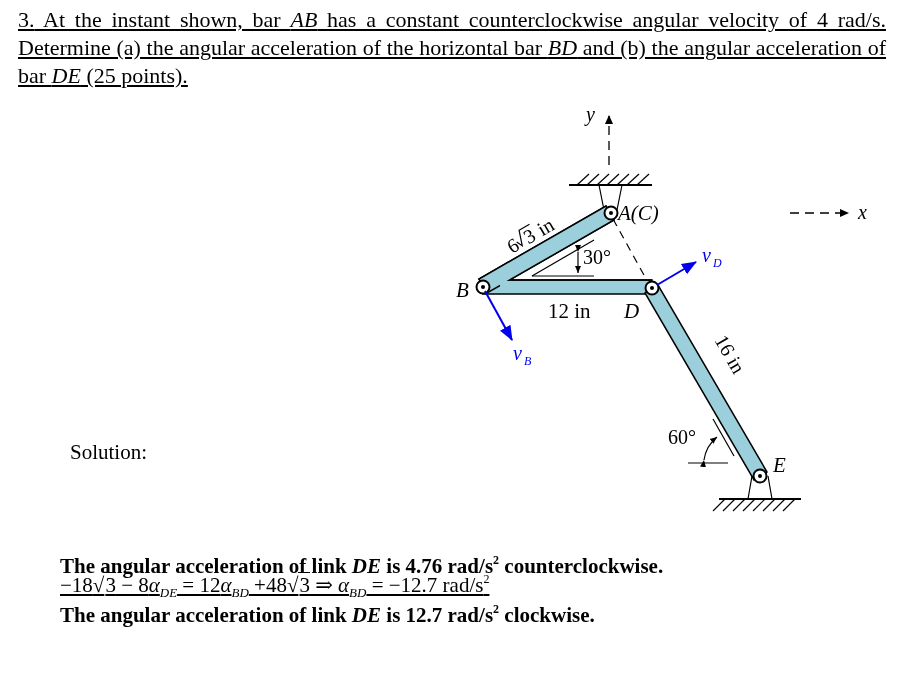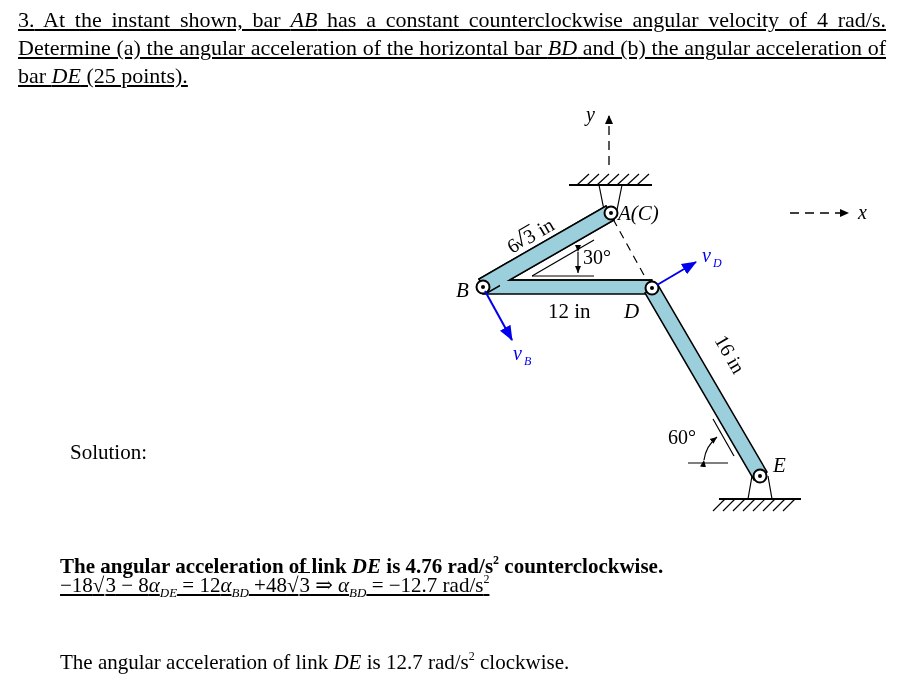--- a/index.html
+++ b/index.html
@@ -152,13 +152,13 @@
     <text x="0" y="0" font-size="20">16 in</text>
   </g>
 </svg>
 
 <div class="solution-label">Solution:</div>
 
 <div class="answer-line" style="top:553px;font-weight:bold;"><span>The angular acceleration of link </span><i>DE</i><span> is 4.76 rad/s</span><sup>2</sup><span> counterclockwise.</span></div>
 
 <div class="answer-line" style="top:572px;text-decoration:underline;"><span>−18</span>√<span class="sqrt">3</span><span> − 8</span><i>α</i><sub>DE</sub><span> = 12</span><i>α</i><sub>BD</sub><span> +48</span>√<span class="sqrt">3</span><span> ⇒ </span><i>α</i><sub>BD</sub><span> = −12.7 rad/s</span><sup>2</sup></div>
 
-<div class="answer-line" style="top:649px;"><span>The angular acceleration of link </span><i>DE</i><span> is 12.7 rad/s</span><sup>2</sup><span> clockwise.</span></div>
+<div class="answer-line" style="top:602px;font-weight:bold;"><span>The angular acceleration of link </span><i>DE</i><span> is 12.7 rad/s</span><sup>2</sup><span> clockwise.</span></div>
 
 </body></html>

